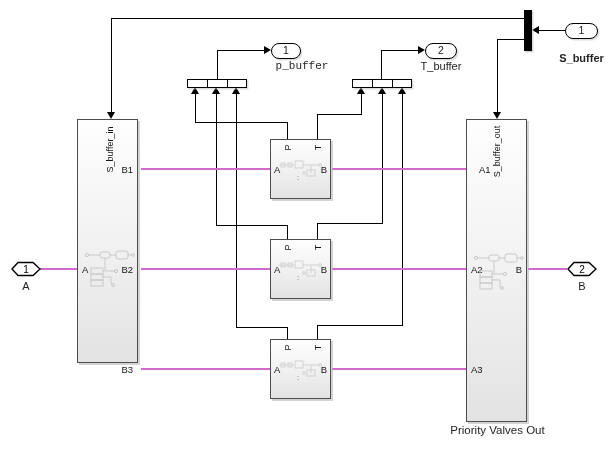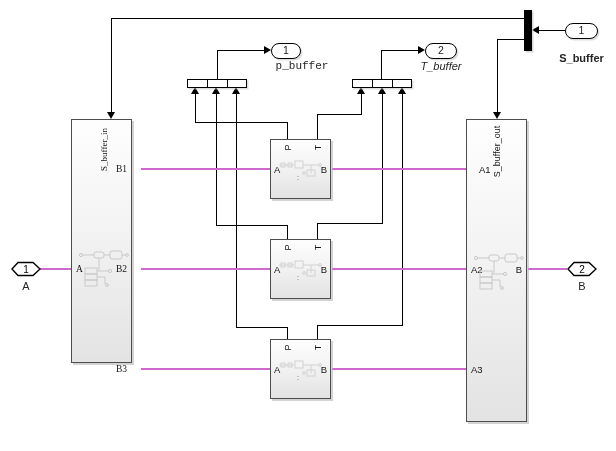--- a/index.html
+++ b/index.html
@@ -102,21 +102,21 @@
 
   <div class="pl" style="left:141px;top:168px;width:129px;"></div>
   <div class="pl" style="left:332px;top:168px;width:134px;"></div>
   <div class="pl" style="left:40px;top:268px;width:39px;"></div>
   <div class="pl" style="left:141px;top:268px;width:129px;"></div>
   <div class="pl" style="left:332px;top:268px;width:134px;"></div>
   <div class="pl" style="left:528px;top:268px;width:39px;"></div>
   <div class="pl" style="left:141px;top:368px;width:129px;"></div>
   <div class="pl" style="left:332px;top:368px;width:134px;"></div>
 
-  <div class="sl-block" style="left:71px;top:119px;width:61px;height:244px;font-family:Liberation Serif, serif;">
+  <div class="sl-block" style="left:77px;top:119px;width:61px;height:244px;">
     <div class="plbl rot" style="left:2px;top:24px;width:60px;font-size:9px;">S_buffer_in</div>
     <div class="plbl" style="right:4px;top:44px;">B1</div>
     <div class="plbl" style="left:4px;top:144px;">A</div>
     <div class="plbl" style="right:4px;top:144px;">B2</div>
     <div class="plbl" style="right:4px;top:244px;">B3</div>
     <svg class="ico" style="left:5px;top:128px;" width="52" height="42" viewBox="0 0 52 42">
       <g fill="none" stroke="#c9c9c9" stroke-width="1">
         <circle cx="4" cy="7" r="1.6"></circle>
           <line x1="6" y1="7" x2="17" y2="7"></line>
         <rect x="17" y="4" width="10" height="6" rx="2"></rect>
@@ -156,20 +156,21 @@
         <rect x="8" y="20" width="12" height="6"></rect>
         <rect x="8" y="26" width="12" height="6"></rect>
         <rect x="8" y="32" width="12" height="6"></rect>
         <line x1="20" y1="23" x2="31" y2="23"></line>
           <circle cx="33" cy="23" r="1.6"></circle>
         <line x1="20" y1="29" x2="28" y2="29"></line>
           <line x1="28" y1="29" x2="28" y2="36"></line>
         <circle cx="30" cy="37" r="1.4"></circle>
       </g>
     </svg>
+    <div class="blk-title" style="left:-30px;top:304px;width:121px;">Priority Valves Out</div>
   </div>
 
   <div class="sl-block" style="left:270px;top:139px;width:61px;height:60px;">
     <div class="plbl rot" style="left:11.5px;top:2px;width:10px;font-size:9px;">P</div>
     <div class="plbl rot" style="left:41.5px;top:2px;width:10px;font-size:9px;">T</div>
     <div class="plbl" style="left:3px;top:24px;">A</div>
     <div class="plbl" style="right:3px;top:24px;">B</div>
     <svg class="ico" style="left:7px;top:18px;" width="46" height="26" viewBox="0 0 46 26">
       <g fill="none" stroke="#d2d2d2" stroke-width="1">
         <line x1="1" y1="7" x2="16" y2="7"></line>
@@ -244,21 +245,21 @@
   <div class="mux" style="left:352px;top:79px;">
     <div class="div1"></div>
     <div class="div2"></div>
   </div>
   <div class="busbar" style="left:524px;top:10px;width:8px;height:41px;"></div>
 
   <div class="oval" style="left:271px;top:43px;width:30px;">1</div>
   <div class="io-lbl" style="left:272px;top:60px;width:60px;font-family:Liberation Mono, monospace;">p_buffer</div>
 
   <div class="oval" style="left:425px;top:43px;width:32px;">2</div>
-  <div class="io-lbl" style="left:411px;top:60px;width:60px;font-style:italic;">T_buffer</div>
+  <div class="io-lbl" style="left:411px;top:60px;width:60px;">T_buffer</div>
 
   <div class="oval" style="left:565px;top:23px;width:33px;">1</div>
   <div class="io-lbl" style="left:551px;top:52px;width:61px;font-weight:bold;">S_buffer</div>
 
   <div class="hexport" style="left:11px;top:261px;">
     <svg width="30" height="16" viewBox="0 0 30 16">
       <polygon points="1,8 7,1.5 22,1.5 29,8 22,14.5 7,14.5" fill="#fff" stroke="#000" stroke-width="1.4"></polygon>
       <text x="15" y="11.5" text-anchor="middle" font-size="10" fill="#000">1</text>
     </svg>
   </div>

